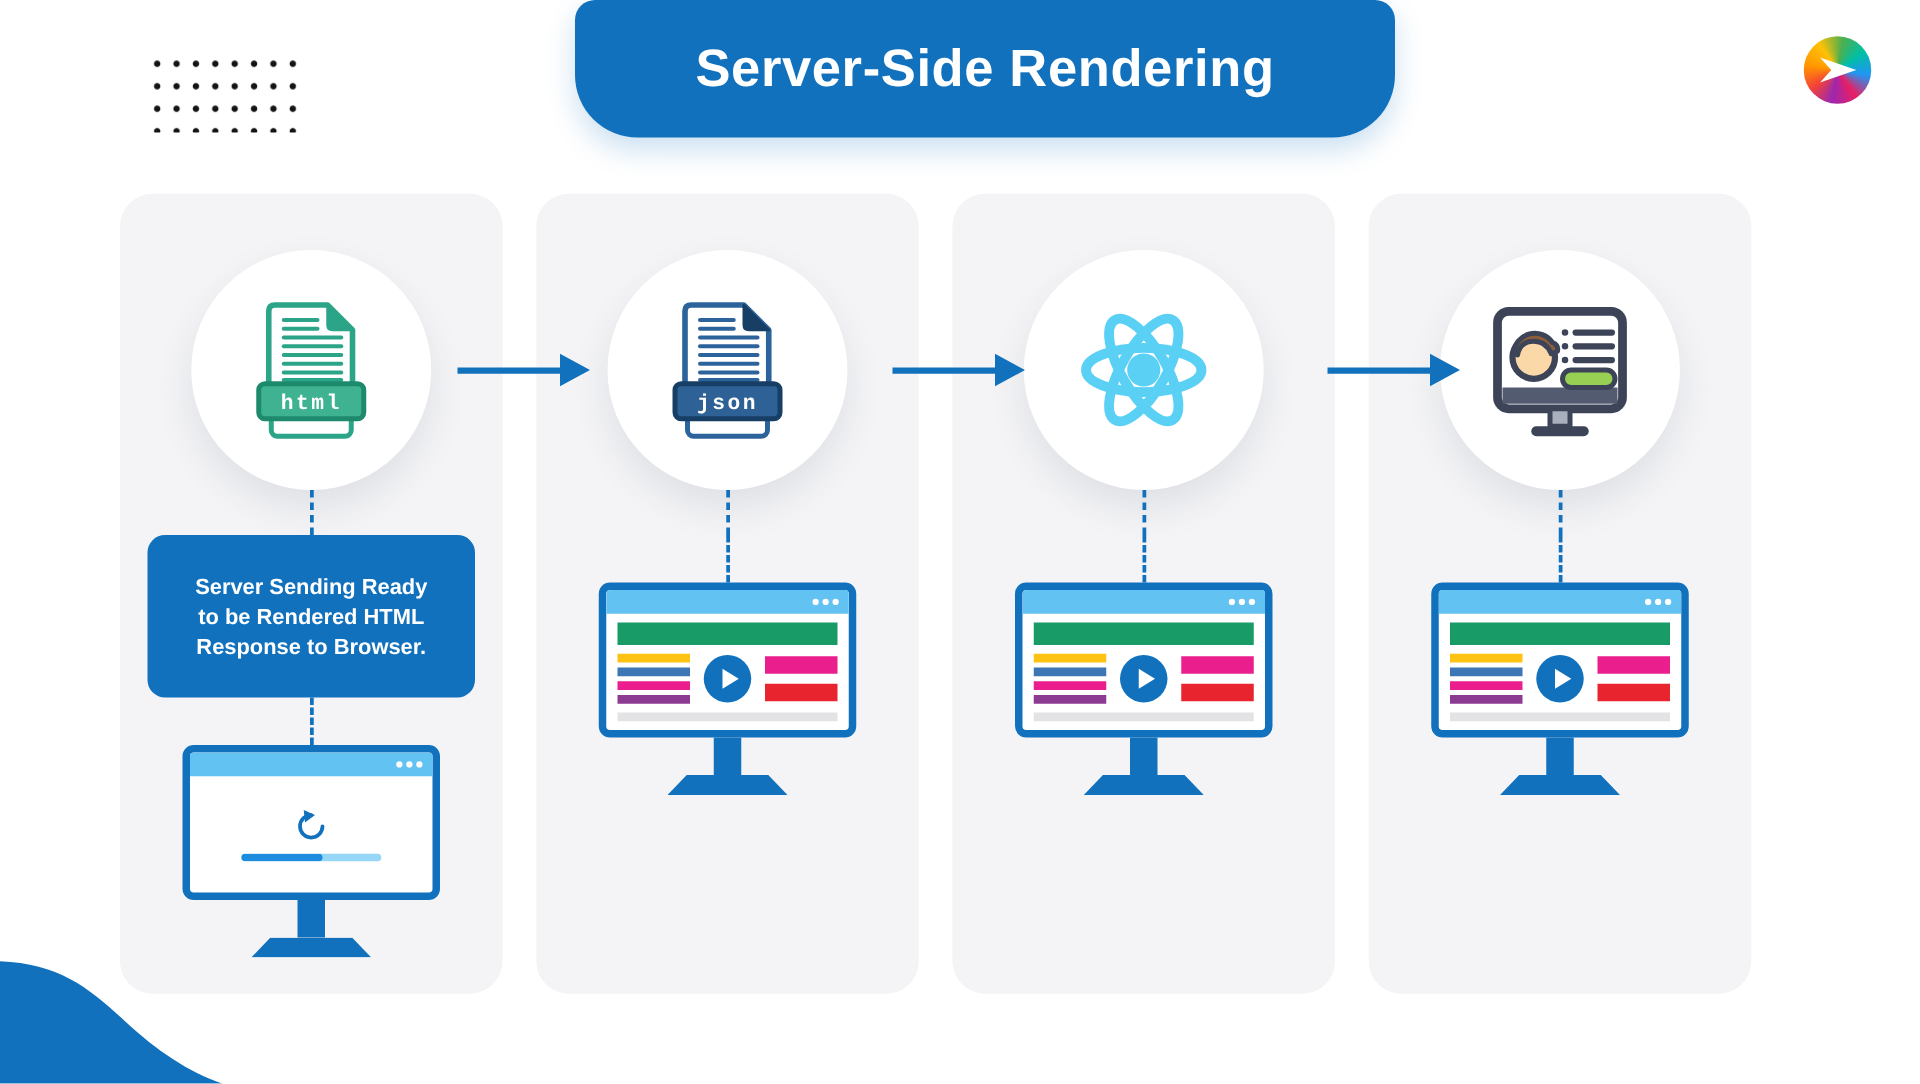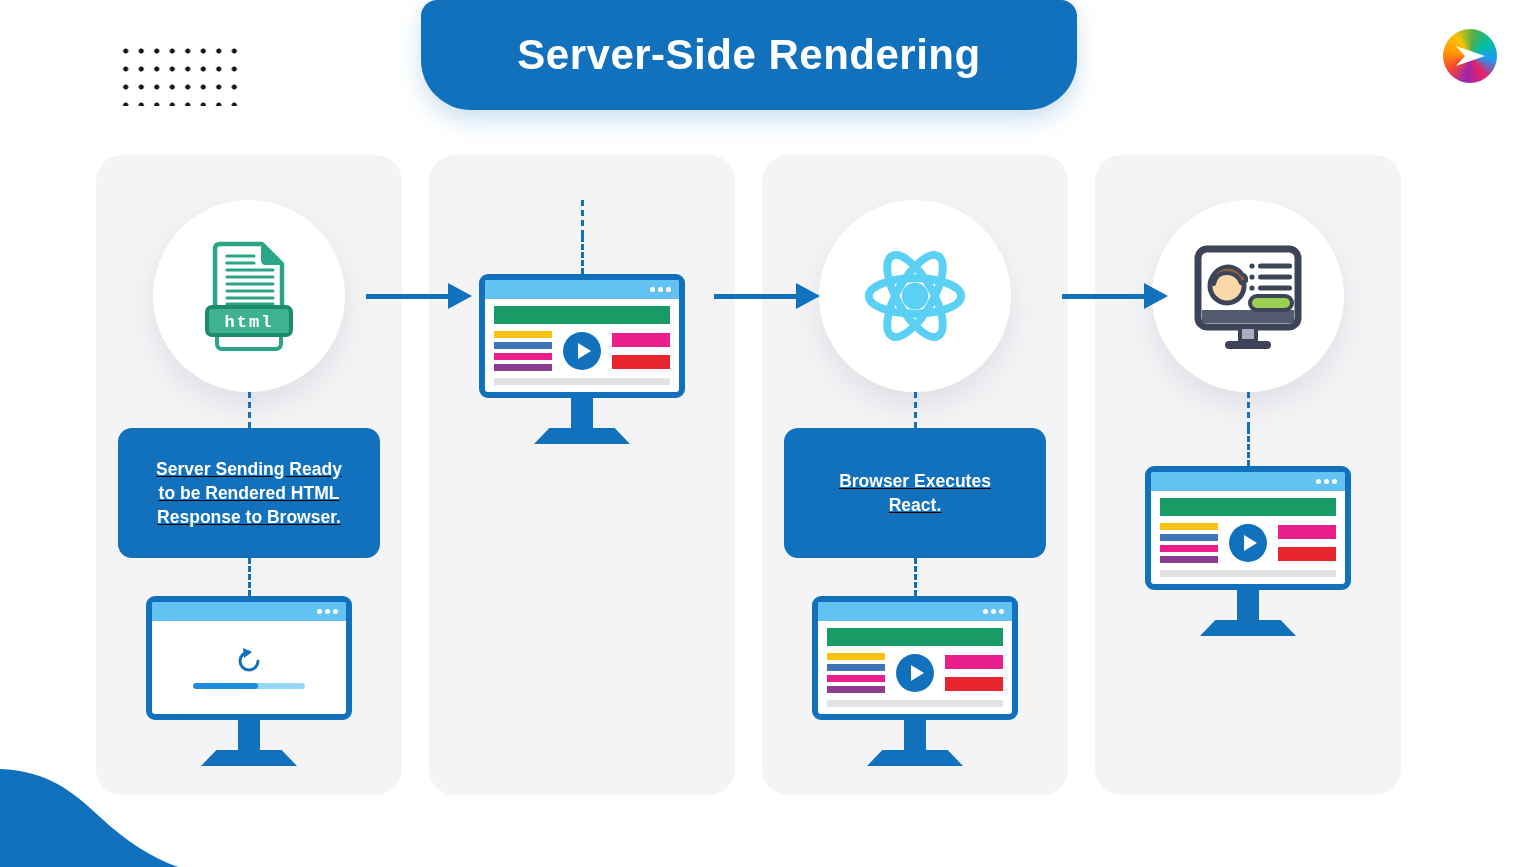--- a/index.html
+++ b/index.html
@@ -31,36 +31,36 @@
     background:#ffffff;font-family:"Liberation Sans", sans-serif;
   }
   
   .dot-grid{
     position:absolute;left:116px;top:40px;width:122px;height:66px;
     background-image:radial-gradient(circle,#141414 2.2px,transparent 2.9px);
     background-size:15.5px 18px;background-position:2px 2px;
   }
   
   .banner{
-    position:absolute;top:0;left:421px;width:656px;height:110px;
+    position:absolute;top:0;left:460px;width:656px;height:110px;
     background:var(--accent);border-radius:16px 16px 50px 50px;
     display:flex;align-items:center;justify-content:center;
     box-shadow:0 10px 22px rgba(18,113,189,0.22);
   }
   .banner h1{
     margin:0;color:#fff;font-size:42px;font-weight:bold;letter-spacing:0.5px;
   }
   
   .logo{
     position:absolute;left:1443px;top:29px;width:54px;height:54px;border-radius:50%;
     background:conic-gradient(from -80deg,#ff9800,#ffc107,#4caf50,#00bfa5,#2196f3,#e91e63,#9c27b0,#f44336,#ff9800);
     display:flex;align-items:center;justify-content:center;
   }
   
-  .cards{position:absolute;left:96px;top:155px;display:flex;gap:27px;text-decoration:underline;}
+  .cards{position:absolute;left:96px;top:155px;display:flex;gap:27px;}
   .card{
     width:306px;height:640px;background:var(--card_bg);border-radius:26px;
     display:flex;flex-direction:column;align-items:center;padding-top:45px;
   }
   .circle{
     width:192px;height:192px;border-radius:50%;background:#fff;
     box-shadow:0 14px 30px rgba(40,60,90,0.10);
     display:flex;align-items:center;justify-content:center;flex-shrink:0;
   }
   .dash{width:0;height:36px;border-left:3px dashed var(--accent);}
@@ -165,20 +165,39 @@
             <div class="p-left"></div>
           </div>
         </div>
       </div>
       <div class="neck"></div>
       <div class="base"></div>
     </div>
   </section>
 
   <section class="card">
+    <div class="circle">
+      <svg width="100" height="118" viewBox="0 0 100 118">
+        <path d="M21,7 h42 l20,20 v48 q0,5 -5,5 h-57 q-5,0 -5,-5 v-63 q0,-5 5,-5 z" fill="#fff" stroke="var(--json_blue)" stroke-width="4.5" stroke-linejoin="round"></path>
+        <g stroke="var(--json_blue)" stroke-width="3.2" stroke-linecap="round">
+          <line x1="28" y1="19" x2="55" y2="19"></line>
+            <line x1="28" y1="26" x2="55" y2="26"></line>
+          <line x1="28" y1="33" x2="74" y2="33"></line>
+            <line x1="28" y1="40" x2="74" y2="40"></line>
+          <line x1="28" y1="47" x2="74" y2="47"></line>
+            <line x1="28" y1="54" x2="74" y2="54"></line>
+          <line x1="28" y1="61" x2="74" y2="61"></line>
+            <line x1="28" y1="67" x2="74" y2="67"></line>
+        </g>
+        <path d="M63,7 l20,20 h-16 q-4,0 -4,-4 z" fill="var(--json_band_border)" stroke="var(--json_band_border)" stroke-width="2" stroke-linejoin="round"></path>
+        <rect x="18" y="94" width="64" height="18" rx="5" fill="#fff" stroke="var(--json_blue)" stroke-width="4"></rect>
+        <rect x="8" y="70" width="84" height="28" rx="5" fill="var(--json_band)" stroke="var(--json_band_border)" stroke-width="4"></rect>
+        <text x="50" y="90" text-anchor="middle" font-family="Liberation Mono, monospace" font-size="17" font-weight="bold" letter-spacing="2" fill="#fff">json</text>
+      </svg>
+    </div>
     <div class="dash"></div>
     <div class="dash d2"></div>
     <div class="monitor">
       <div class="screen">
         <div class="titlebar">
           <span class="tb-dot n1"></span>
           <span class="tb-dot n2"></span>
           <span class="tb-dot n3"></span>
         </div>
         <div class="m-content">
@@ -211,24 +230,20 @@
       <svg width="118" height="112" viewBox="-60 -56 120 112">
         <g stroke="var(--react_blue)" stroke-width="8" fill="none">
           <ellipse rx="47" ry="18"></ellipse>
           <ellipse rx="47" ry="18" transform="rotate(60)"></ellipse>
           <ellipse rx="47" ry="18" transform="rotate(120)"></ellipse>
         </g>
         <circle r="13.5" fill="var(--react_blue)"></circle>
       </svg>
     </div>
     <div class="dash"></div>
-    <div class="caption-box">
-      <span>Browser Executes
-React.</span>
-    </div>
     <div class="dash d2"></div>
     <div class="monitor">
       <div class="screen">
         <div class="titlebar">
           <span class="tb-dot n1"></span>
           <span class="tb-dot n2"></span>
           <span class="tb-dot n3"></span>
         </div>
         <div class="m-content">
           <div class="bar-green"></div>

